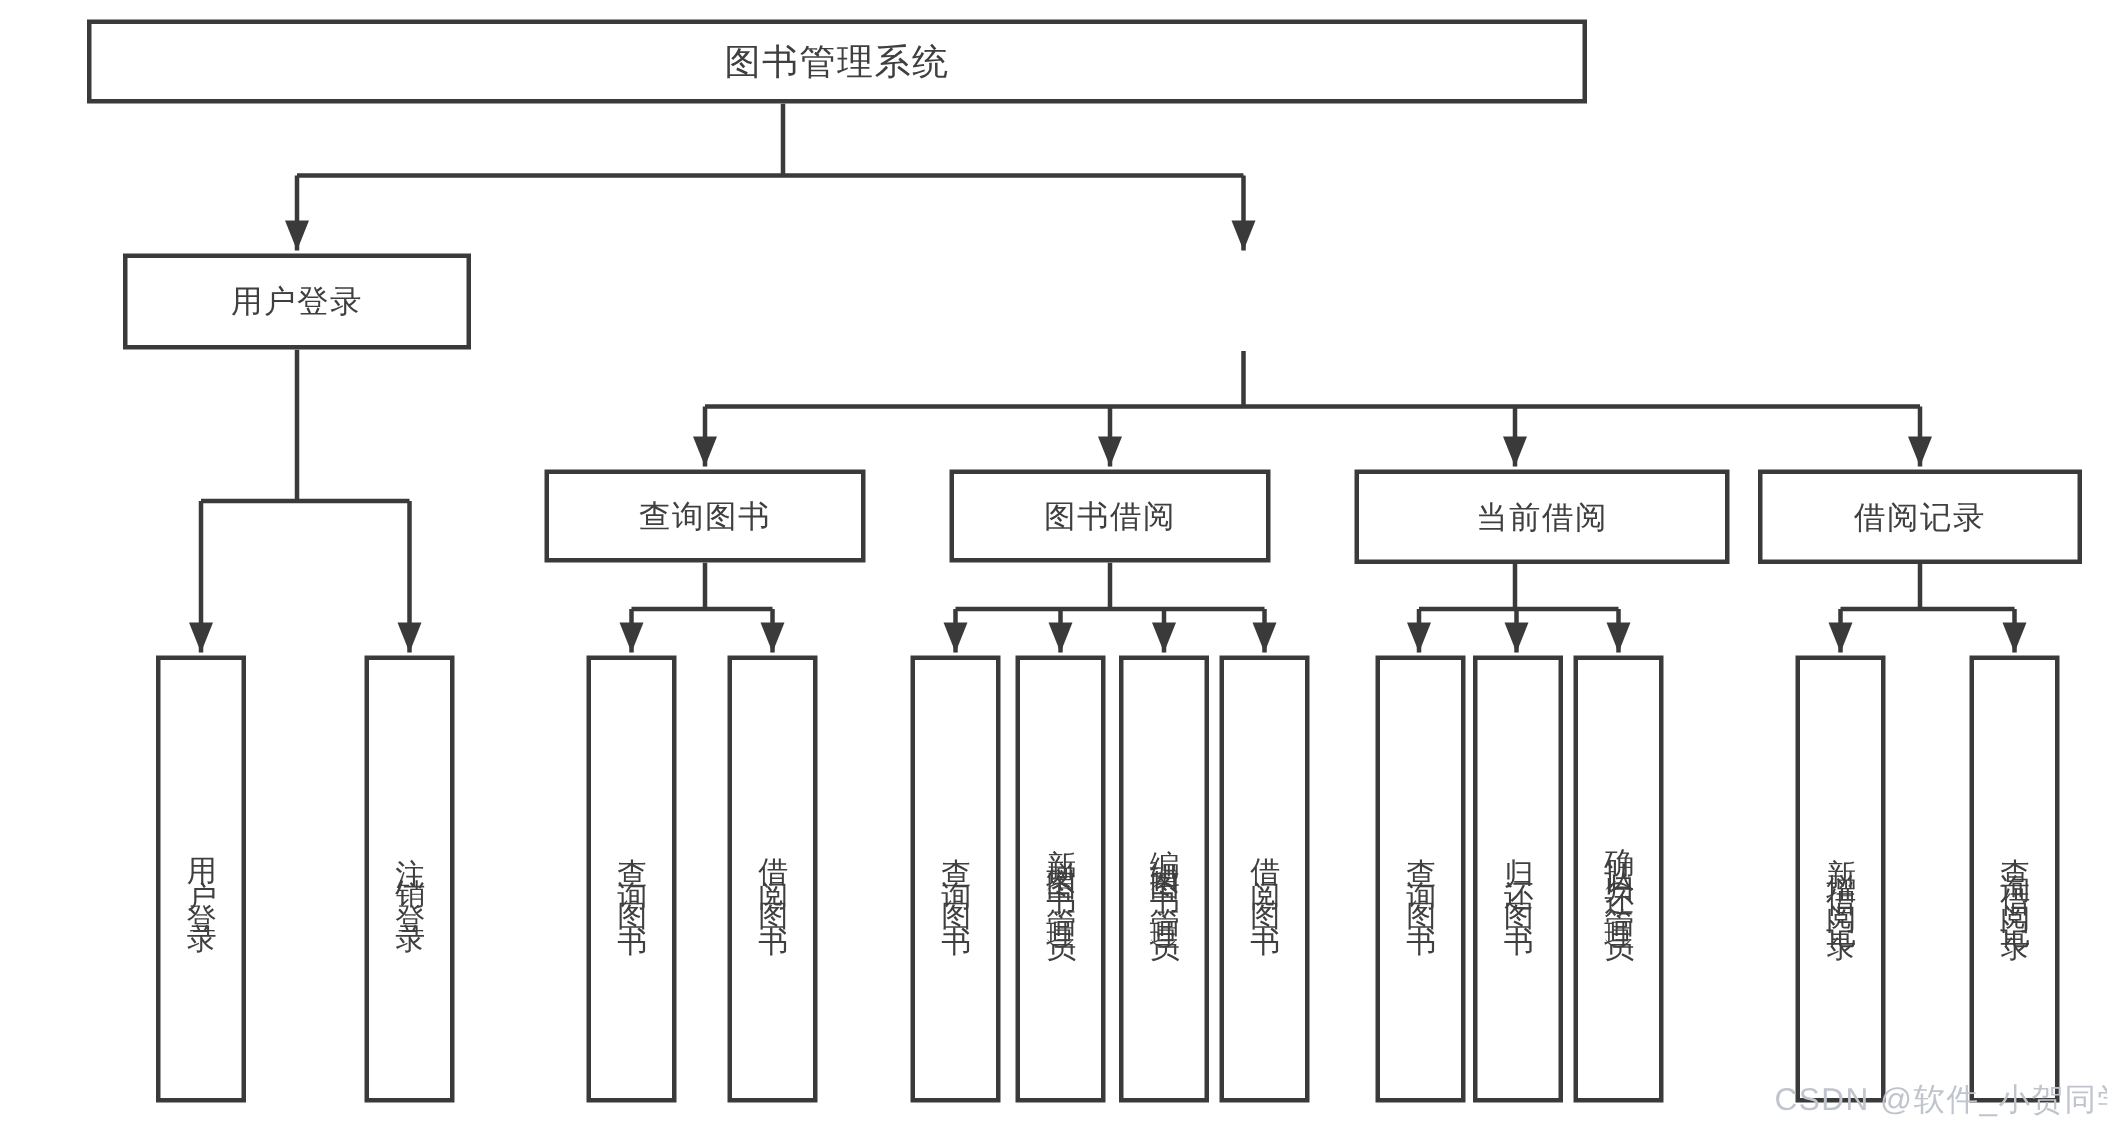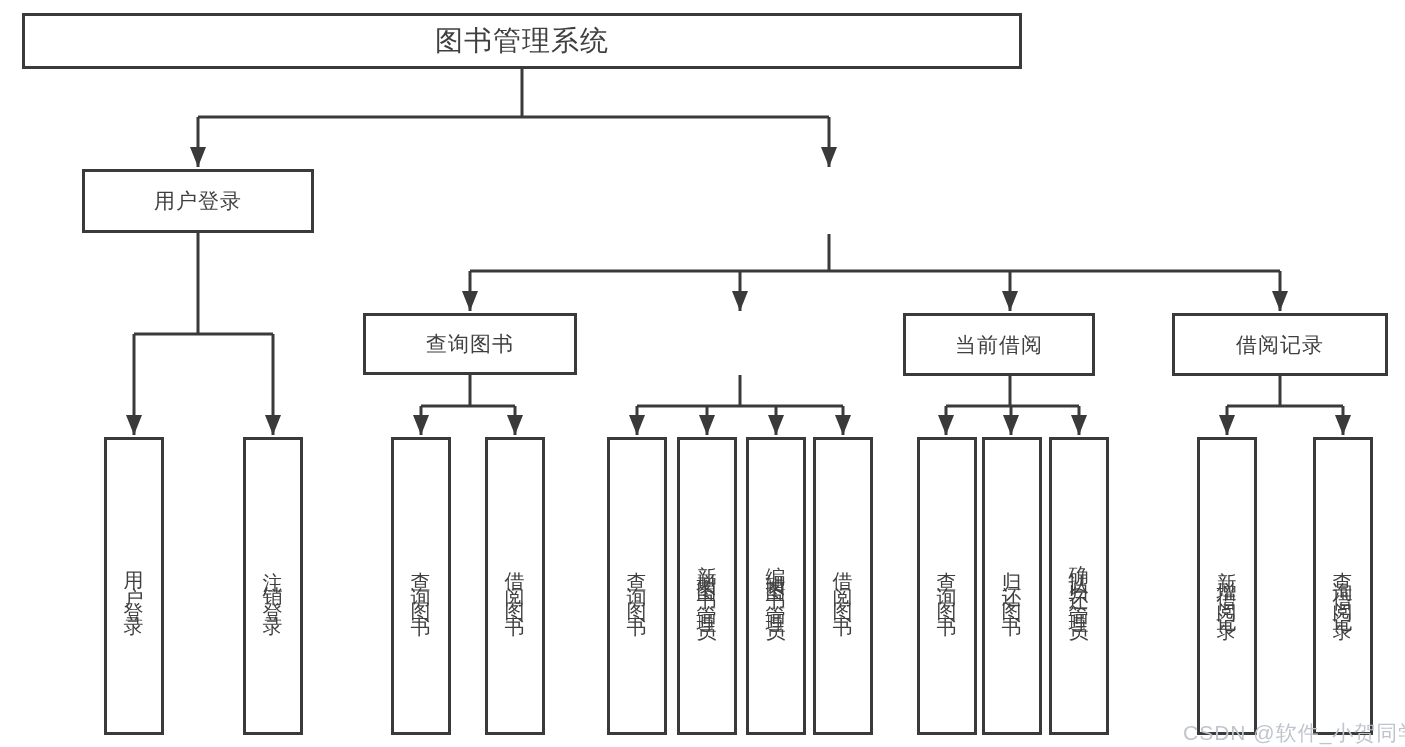--- a/index.html
+++ b/index.html
@@ -22,21 +22,21 @@
   }
   .node{
     position:absolute;
     box-sizing:border-box;
     background:#fff;
     border:3px solid var(--line);
     display:flex;align-items:center;justify-content:center;
     color:var(--text);
   }
   .node.h{font-size:21px;letter-spacing:1px;}
-  .node.root{font-size:28px;}
+  .node.root{font-size:24px;margin-left:36px;}
   .leaf{
     width:60px;height:298px;top:437px;
   }
   .vtext{
     writing-mode:vertical-rl;
     text-orientation:mixed;
     font-size:20px;
     line-height:1;
     white-space:nowrap;
   }
@@ -99,21 +99,24 @@
     <span>图书管理系统</span>
   </div>
 
   <div class="node h" style="left:82px;top:169px;width:232px;height:64px">
     <span>用户登录</span>
   </div>
 
   <div class="node h" style="left:363px;top:313px;width:214px;height:62px">
     <span>查询图书</span>
   </div>
-  <div class="node h" style="left:903px;top:313px;width:192px;height:63px">
+  <div class="node h" style="left:633px;top:313px;width:214px;height:62px">
+    <span>图书借阅</span>
+  </div>
+  <div class="node h" style="left:903px;top:313px;width:250px;height:63px">
     <span>当前借阅</span>
   </div>
   <div class="node h" style="left:1172px;top:313px;width:216px;height:63px">
     <span>借阅记录</span>
   </div>
 
   <div class="node leaf" style="left:104px">
     <span class="vtext" style="letter-spacing: 15px;">用户登录</span>
   </div>
   <div class="node leaf" style="left:243px">

